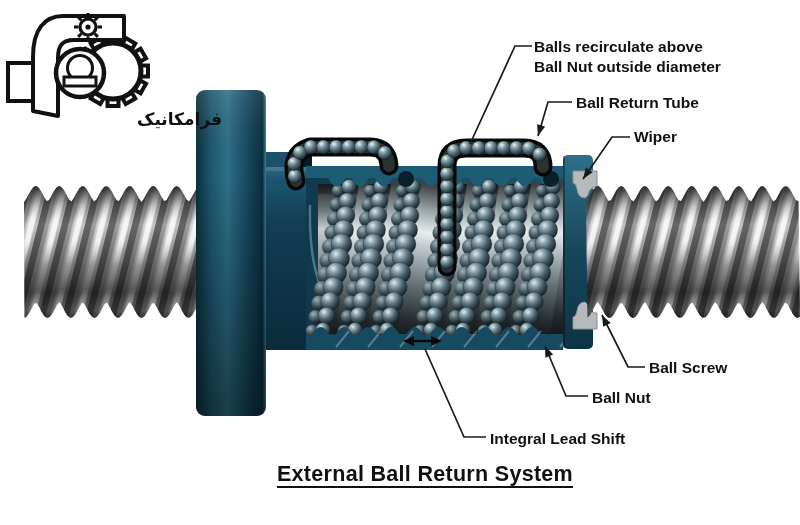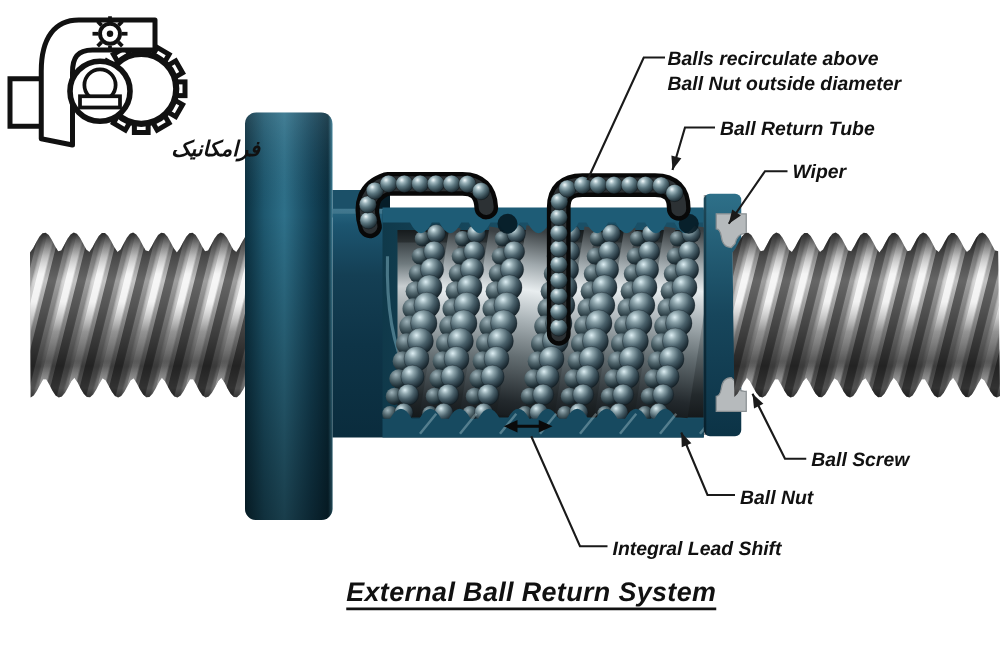--- a/index.html
+++ b/index.html
@@ -1,17 +1,17 @@
 <!DOCTYPE html>
 <html><head>
 <meta charset="utf-8">
 <style>
   html,body{margin:0;padding:0;background:#fff;}
   .stage{position:relative;width:800px;height:525px;background:#fff;overflow:hidden;
-         font-family:"Liberation Sans","DejaVu Sans",sans-serif;font-style:italic;}
+         font-family:"Liberation Sans","DejaVu Sans",sans-serif;}
   svg{display:block;}
   text.callout{font-family:"Liberation Sans","DejaVu Sans",sans-serif;
                font-weight:bold;font-size:15.5px;fill:#111;}
   text.title{font-family:"Liberation Sans","DejaVu Sans",sans-serif;
              font-weight:bold;font-size:21.5px;fill:#111;letter-spacing:.3px;}
   text.brand{font-family:"DejaVu Sans","Liberation Sans",sans-serif;
              font-weight:bold;font-size:17px;fill:#111;}
 </style>
 </head>
 <body>

